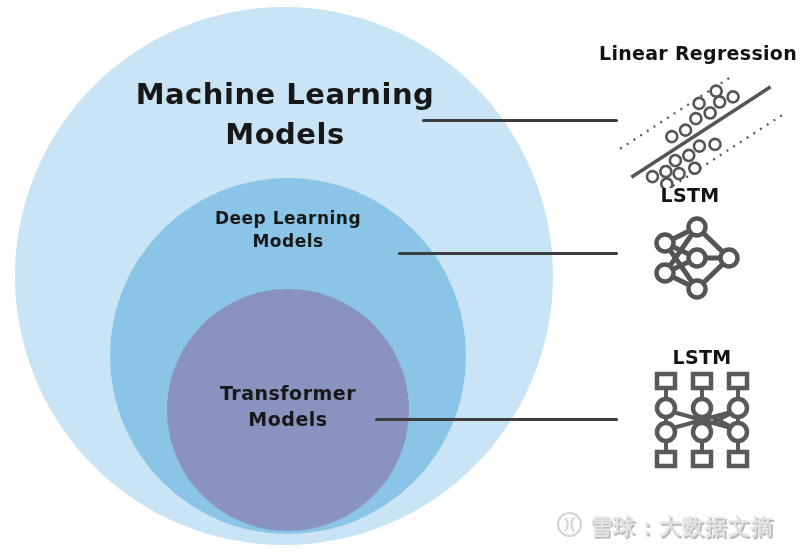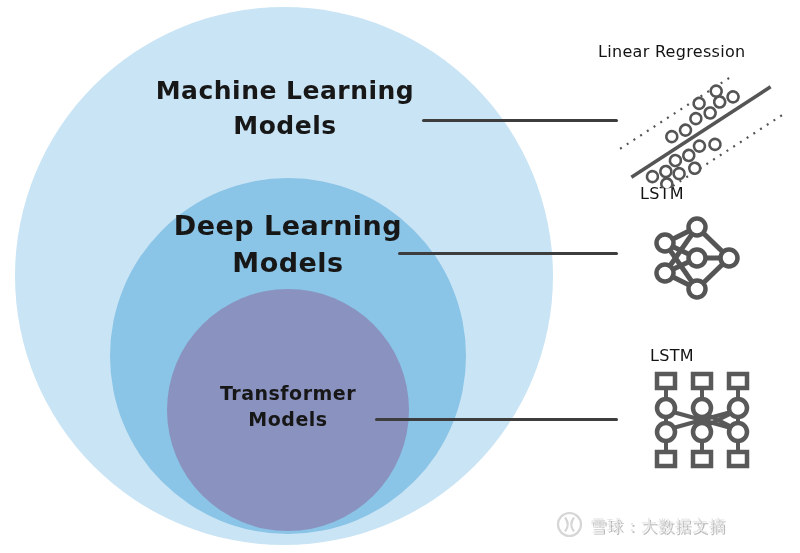--- a/index.html
+++ b/index.html
@@ -8,46 +8,46 @@
     background:#ffffff;font-family:"DejaVu Sans", sans-serif;
   }
   .circle{position:absolute;border-radius:50%;}
   #circle-outer{left:15px;top:7px;width:538px;height:538px;background:#c9e4f5;}
   #circle-middle{left:110px;top:178px;width:356px;height:356px;background:#8ac4e6;}
   #circle-inner{left:167px;top:289px;width:242px;height:242px;background:#8a92bf;}
   .circle-label{
     position:absolute;text-align:center;color:#171717;font-weight:800;
     letter-spacing:0.5px;line-height:1.38;
   }
-  #ml-label{left:118px;top:74px;width:334px;font-size:25px;}
-  #dl-label{left:138px;top:207px;width:300px;font-size:27px;}
+  #ml-label{left:118px;top:74px;width:334px;font-size:29px;}
+  #dl-label{left:138px;top:207px;width:300px;font-size:17px;}
   #tf-label{left:148px;top:380px;width:280px;font-size:19px;}
   .circle-label span{display:block;}
   .example-label{
-    position:absolute;color:#131313;font-weight:400;
-    font-size:16px;letter-spacing:0.3px;
+    position:absolute;text-align:center;color:#131313;font-weight:700;
+    font-size:19px;letter-spacing:0.3px;
   }
   #linear-regression-label{left:598px;top:42px;width:200px;}
   #lstm-label{left:640px;top:184px;width:100px;}
   #bert-label{left:650px;top:346px;width:104px;}
   .connector{
     position:absolute;height:3px;background:#3d3d3d;border-radius:2px;
   }
   #connector-1{left:422px;top:119px;width:196px;}
   #connector-2{left:398px;top:252px;width:220px;}
   #connector-3{left:375px;top:418px;width:243px;}
   .icon-box{position:absolute;}
   #scatter-icon-box{left:616px;top:76px;width:170px;height:112px;}
   #lstm-icon-box{left:643px;top:216px;width:100px;height:86px;}
   #bert-icon-box{left:650px;top:368px;width:104px;height:104px;}
   #watermark{
     position:absolute;left:556px;top:511px;display:flex;align-items:center;gap:7px;
   }
   #watermark-text{
-    font-size:16px;color:#e3e3e3;font-weight:normal;letter-spacing:1px;
+    font-size:22px;color:#e3e3e3;font-weight:bold;letter-spacing:1px;
     text-shadow:1.5px 1.5px 0 #b9b9b9;white-space:nowrap;
   }
 </style>
 </head>
 <body>
 
 <div id="stage">
 
   <div class="circle" id="circle-outer" style="background-color: rgb(201, 228, 245);"></div>
   <div class="circle" id="circle-middle" style="background-color: rgb(138, 196, 230);"></div>

